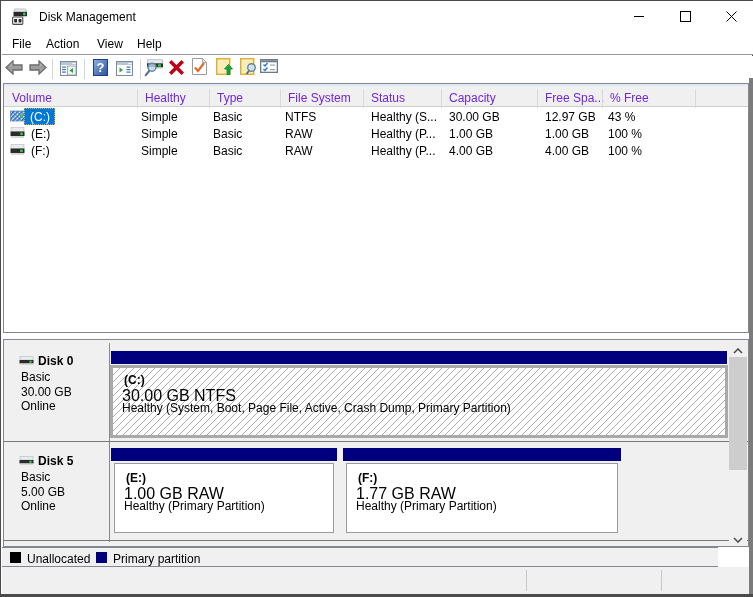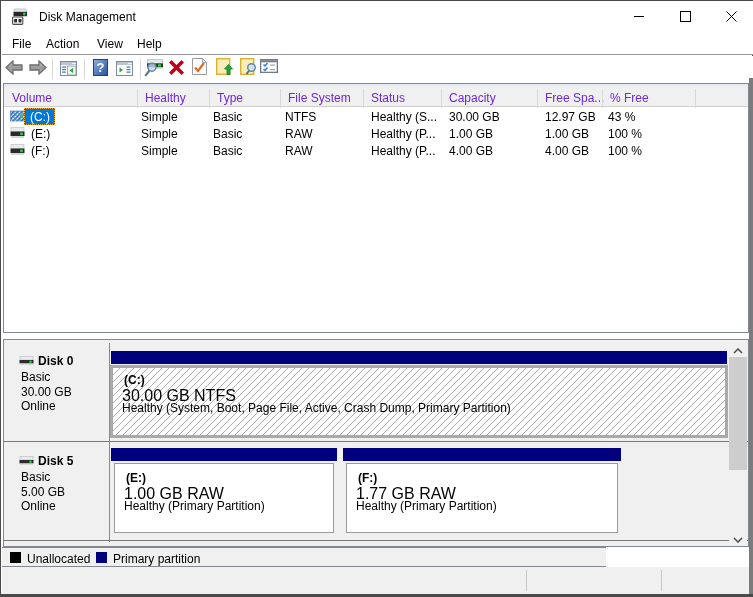--- a/index.html
+++ b/index.html
@@ -41,21 +41,21 @@
 .disksep{position:absolute;left:0;width:744px;height:1px;background:#787878;}
 .band{position:absolute;height:13px;background:#00007f;}
 .pbody{position:absolute;background:#fff;border:1px solid #9b9b9b;}
 .pbody .b1{position:absolute;left:11px;top:5px;font-size:12px;font-weight:bold;}
 .pbody .b2{position:absolute;left:9px;top:19px;font-size:16px;}
 .pbody .b3{position:absolute;left:9px;top:33px;font-size:12px;}
 
 #sbar{position:absolute;left:725px;top:1px;width:18px;height:205px;background:#f0f0f0;}
 #sthumb{position:absolute;left:0;top:16px;width:18px;height:113px;background:#cdcdcd;}
 
-#legend{position:absolute;left:1px;top:546px;width:604px;height:20px;background:#f0f0f0;
+#legend{position:absolute;left:1px;top:546px;width:716px;height:20px;background:#f0f0f0;
   border-top:1px solid #828790;border-bottom:1px solid #828790;}
 .lsq{position:absolute;top:4px;width:11px;height:11px;}
 #statusbar{position:absolute;left:1px;top:566px;width:750px;height:27px;background:#f0f0f0;}
 .ssep{position:absolute;top:3px;width:1px;height:21px;background:#c8c8c8;}
 #botborder{position:absolute;left:0px;top:593px;width:753px;height:4px;background:#4a4a4a;}
 #rightstrip{position:absolute;left:748px;top:77px;width:4px;height:516px;background:#7b7b7b;}
 .hatch{position:absolute;left:0;top:0;width:100%;height:100%;}
 </style>
 </head>
 <body>

